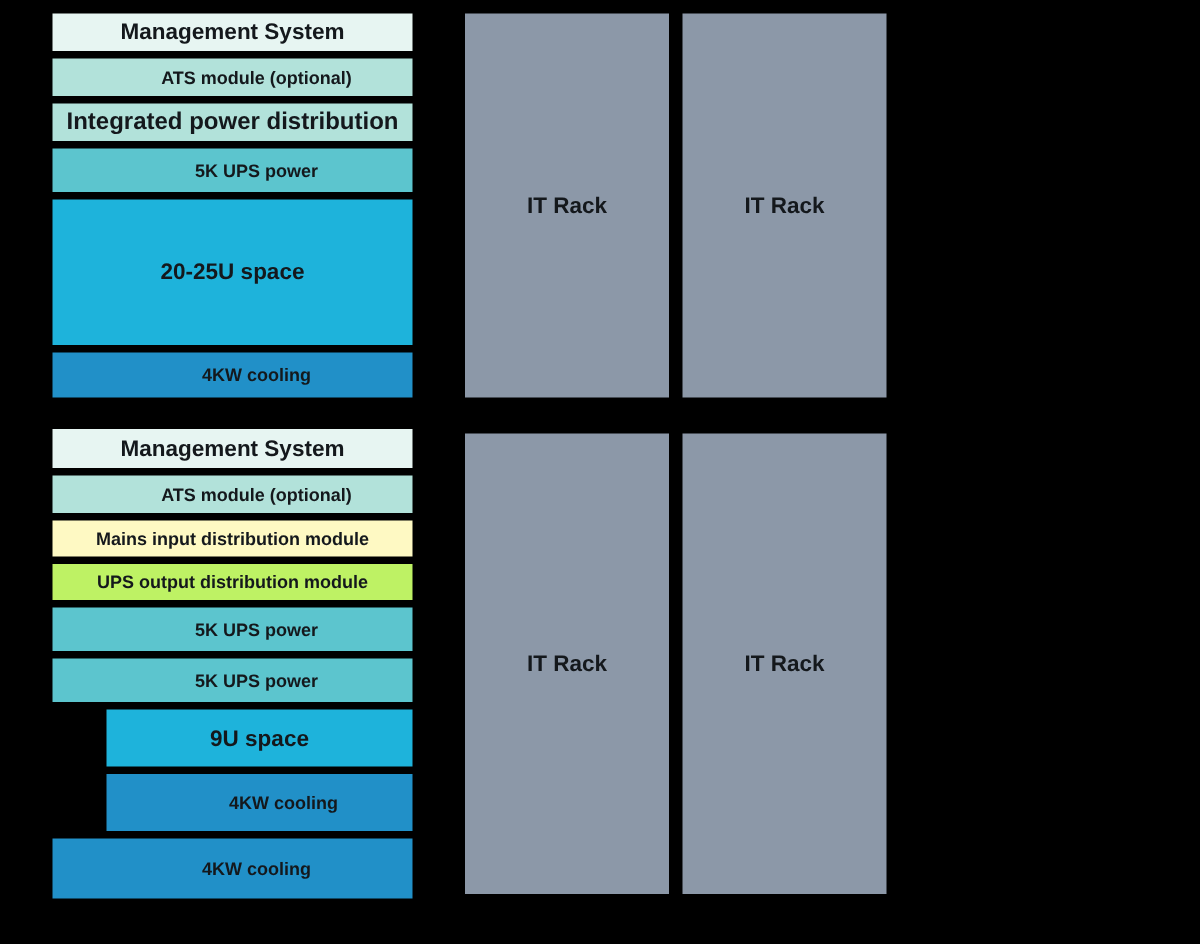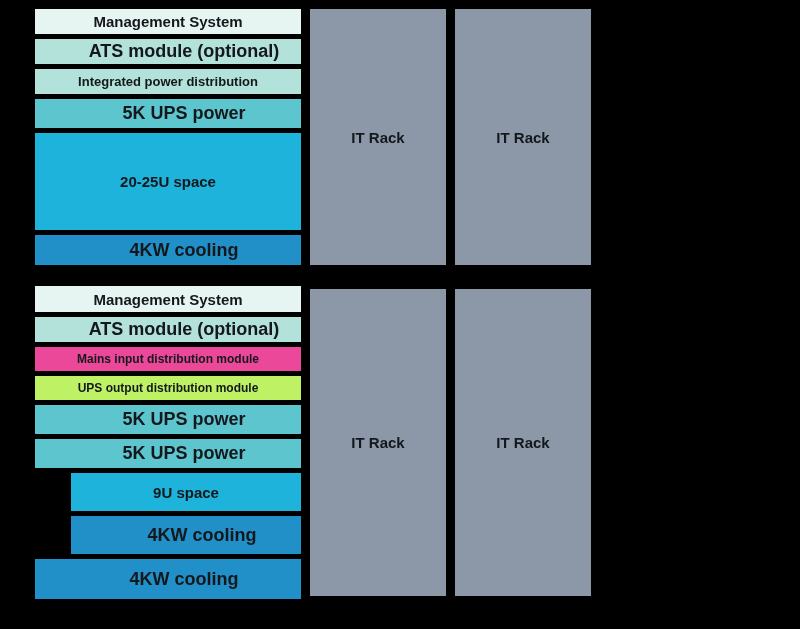--- a/index.html
+++ b/index.html
@@ -9,42 +9,42 @@
     font-family: "Liberation Sans", sans-serif;
     overflow: hidden;
   }
   .canvas { position: relative; width: 800px; height: 629px; background: #000; }
 
   .stack {
     position: absolute;
     display: flex;
     flex-direction: column;
     gap: 5px;
-    width: 266px;
+    width: 240px;
     left: 35px;
   }
   .stack-top { top: 9px; }
   .stack-bottom { top: 286px; }
 
   .seg {
     display: flex;
     align-items: center;
     justify-content: center;
     text-align: center;
     font-weight: bold;
     color: #14181c;
     flex: 0 0 auto;
   }
 
   .h25 { height: 25px; } .h24 { height: 24px; } .h26 { height: 26px; }
   .h29 { height: 29px; } .h30 { height: 30px; } .h38 { height: 38px; margin-left: 36px; }
   .h40 { height: 40px; } .h97 { height: 97px; }
 
-  .f12 { font-size: 12px; } .f13 { font-size: 13px; }
-  .f14 { font-size: 18px; padding-left: 32px; } .f15 { font-size: 15px; }
+  .f12 { font-size: 12px; } .f13 { font-size: 16px; }
+  .f14 { font-size: 12px; padding-left: 32px; } .f15 { font-size: 15px; }
 
   .rack {
     position: absolute;
     width: 136px;
     display: flex;
     align-items: center;
     justify-content: center;
     font-weight: bold;
     font-size: 15px;
     color: #14181c;
@@ -87,21 +87,21 @@
     <span>IT Rack</span>
   </div>
 
   <div class="stack stack-bottom">
     <div class="seg h26 f15" style="background-color: rgb(231, 245, 242);">
       <span>Management System</span>
     </div>
     <div class="seg h25 f14" style="background-color: rgb(178, 226, 218);">
       <span>ATS module (optional)</span>
     </div>
-    <div class="seg h24 f12" style="background-color: #ec4899;">
+    <div class="seg h24 f12" style="background-color: #fef9c3;">
       <span>Mains input distribution module</span>
     </div>
     <div class="seg h24 f12" style="background-color: #bef264;">
       <span>UPS output distribution module</span>
     </div>
     <div class="seg h29 f14" style="background-color: rgb(92, 197, 206);">
       <span>5K UPS power</span>
     </div>
     <div class="seg h29 f14" style="background-color: rgb(92, 197, 206);">
       <span>5K UPS power</span>

